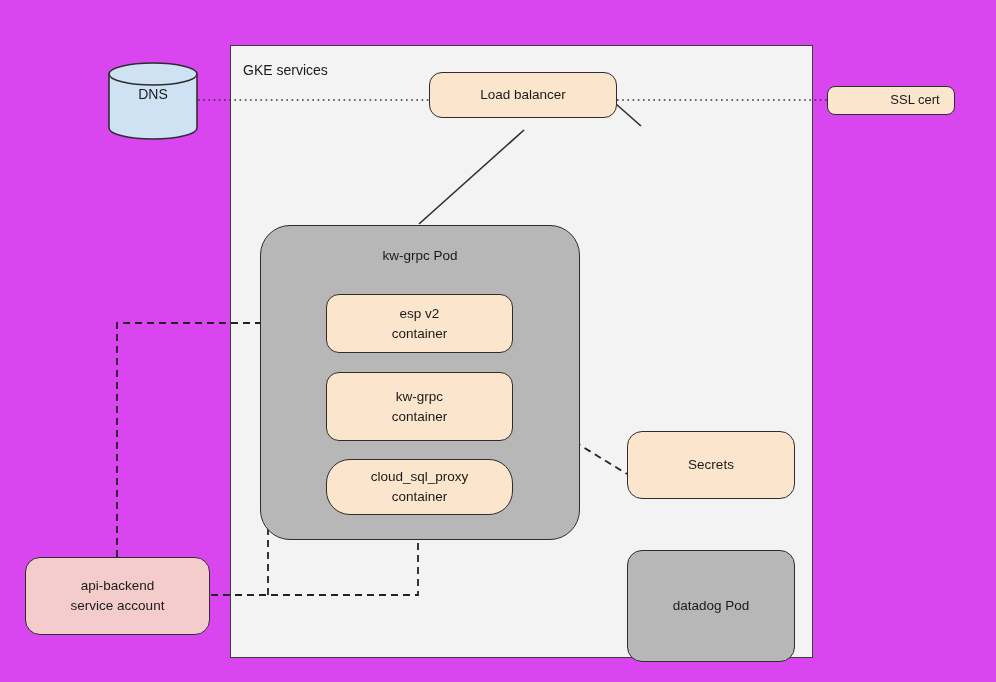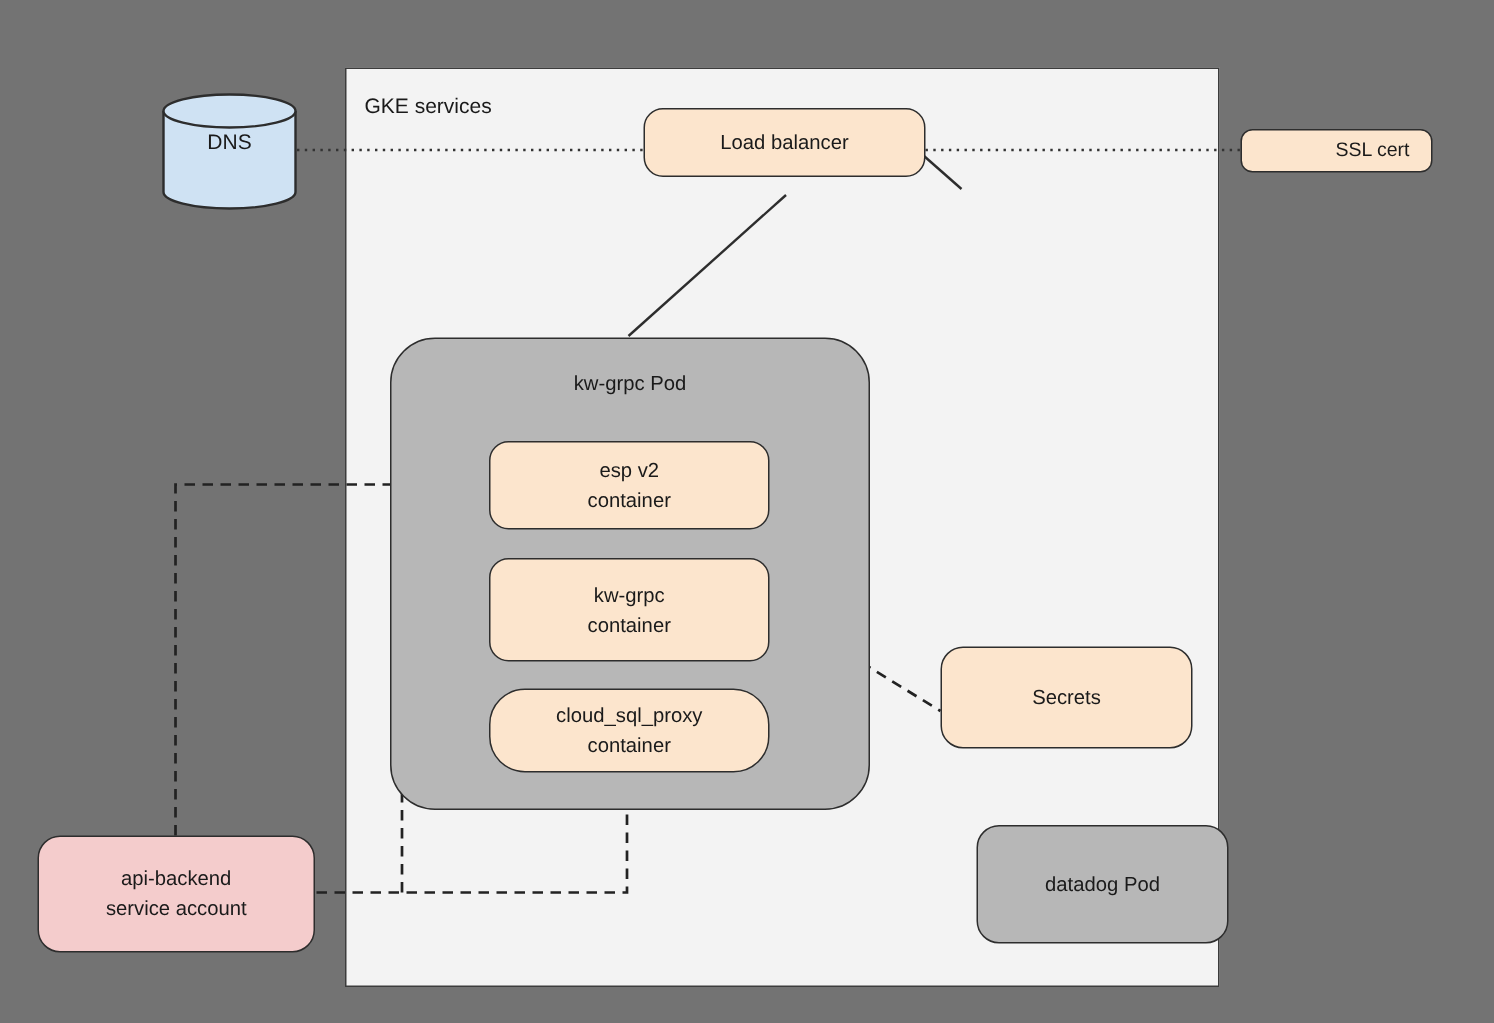--- a/index.html
+++ b/index.html
@@ -1,17 +1,17 @@
 <!DOCTYPE html>
 <html style="--gke_bg: #f3f3f3; --peach: #fce5cd; --pod_gray: #b7b7b7; --dns_blue: #cfe2f3; --pink: #f4cccc; --border: #2d2d2d; --edge: #333333;"><head>
 <meta charset="utf-8">
 <style>
   html,body{margin:0;padding:0;background:#fff;}
   .canvas{
-    position:relative;width:996px;height:682px;background:#737373;overflow:hidden;
+    position:relative;width:996px;height:682px;background:#d946ef;overflow:hidden;
     font-family:"Liberation Sans",sans-serif;color:#1a1a1a;
   }
   .edges{position:absolute;left:0;top:0;width:996px;height:682px;pointer-events:none;}
   .node{
     position:absolute;display:flex;align-items:center;justify-content:center;
     text-align:center;box-sizing:border-box;border:1.6px solid #2d2d2d;
     font-size:13.5px;line-height:1.45;white-space:pre-line;
   }
   .gke-box{
     position:absolute;left:230px;top:45px;width:583px;height:613px;
@@ -26,21 +26,21 @@
   .sslcert{left:827px;top:86px;width:128px;height:29px;border-radius:8px;font-size:13px;padding-left:48px;}
   .pod{
     position:absolute;left:260px;top:225px;width:320px;height:315px;border-radius:30px;
     background:var(--pod_gray,#b7b7b7);border:1.6px solid #2d2d2d;box-sizing:border-box;
   }
   .pod-label{position:absolute;left:260px;top:248px;width:320px;text-align:center;font-size:13.5px;}
   .espv2{left:326px;top:294px;width:187px;height:59px;border-radius:13px;}
   .kwgrpc{left:326px;top:372px;width:187px;height:69px;border-radius:13px;}
   .cloudsql{left:326px;top:459px;width:187px;height:56px;border-radius:24px;}
   .secrets{left:627px;top:431px;width:168px;height:68px;border-radius:15px;}
-  .datadog{left:627px;top:550px;width:168px;height:79px;border-radius:15px;margin-left:24px;}
+  .datadog{left:627px;top:550px;width:168px;height:112px;border-radius:15px;}
   .apibackend{left:25px;top:557px;width:185px;height:78px;border-radius:15px;}
   .dns-wrap{position:absolute;left:108px;top:62px;width:90px;height:78px;}
   .dns-label{
     position:absolute;left:108px;top:86px;width:90px;text-align:center;font-size:14px;
   }
 </style>
 </head>
 <body>
 
 <div class="canvas">

